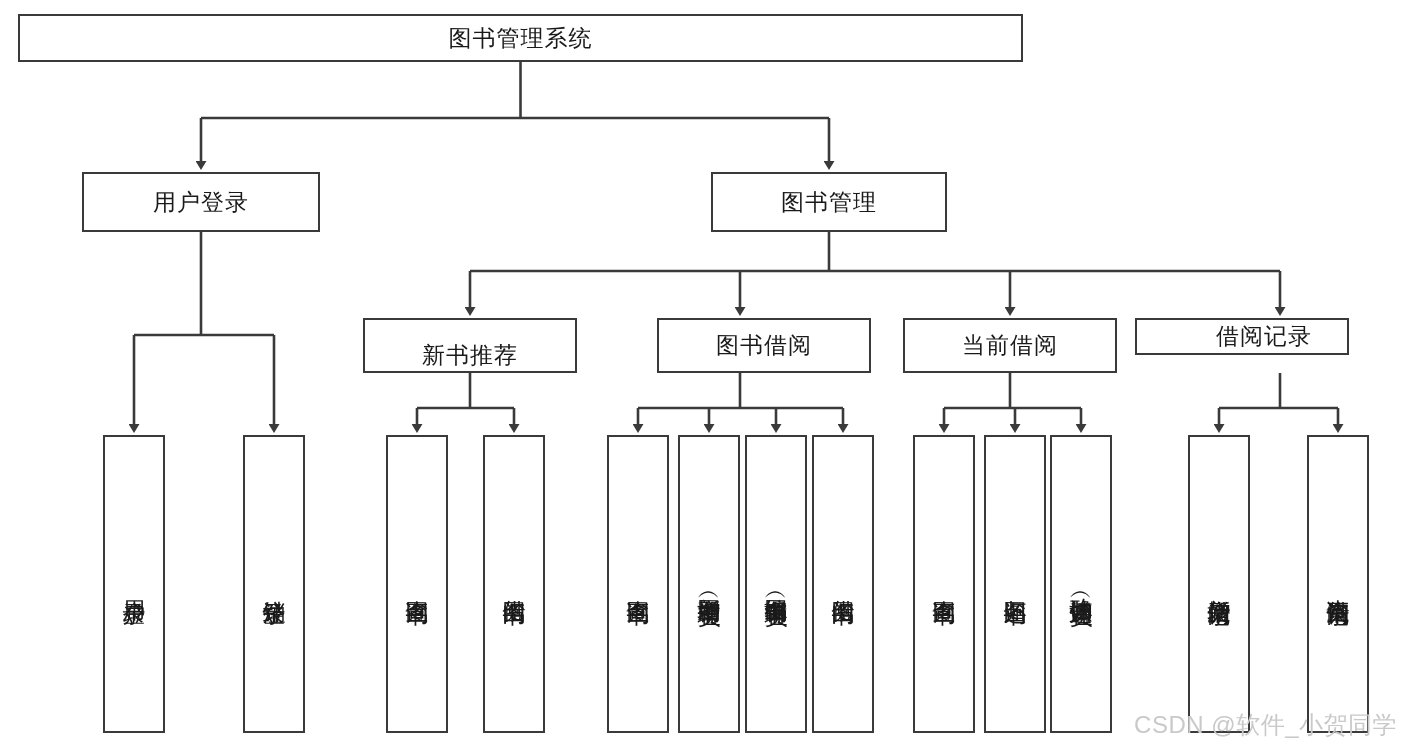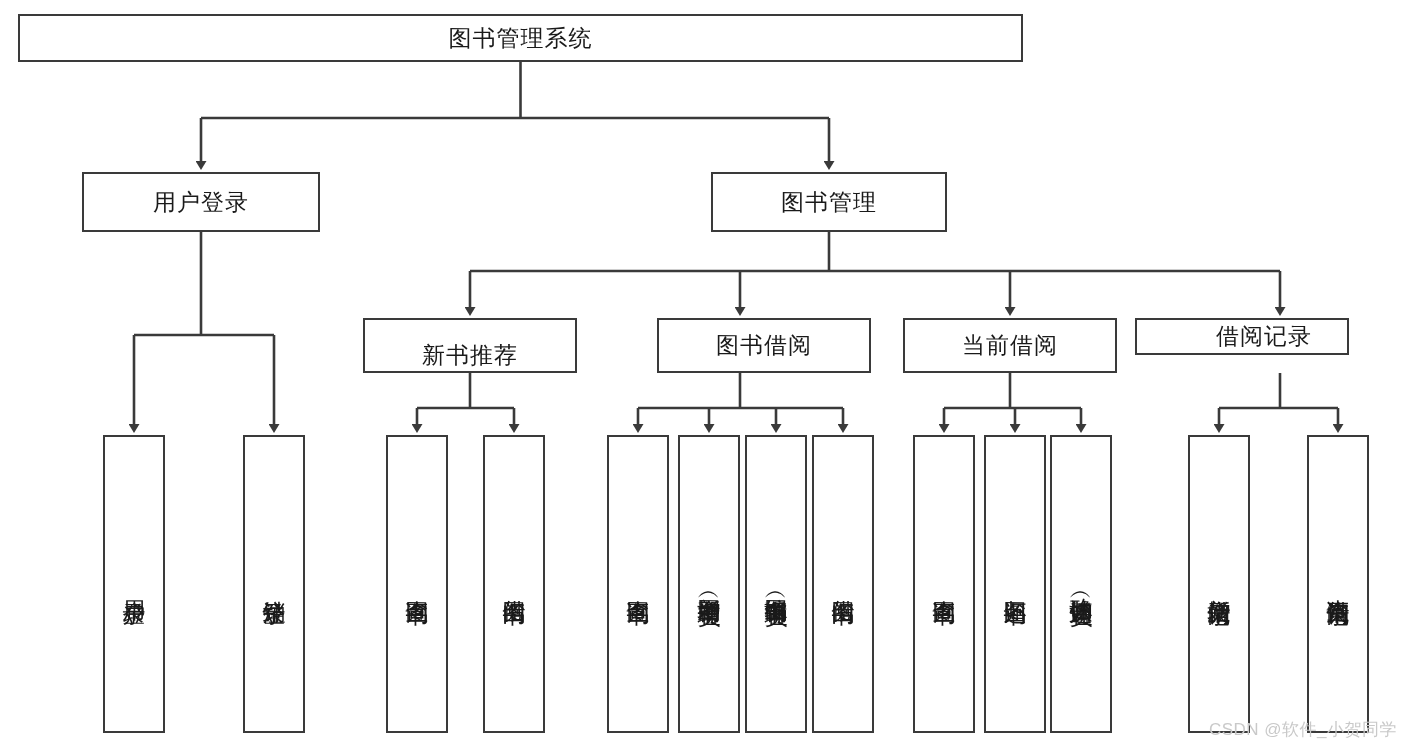--- a/index.html
+++ b/index.html
@@ -49,21 +49,21 @@
     white-space: nowrap;
   }
   .node.vert span {
     writing-mode: vertical-rl;
     text-orientation: upright;
   }
   #watermark {
     position: absolute;
     right: 8px;
     bottom: 6px;
-    font-size: 17px;
+    font-size: 24px;
     color: #c9c9c9;
     white-space: nowrap;
     letter-spacing: 0.5px;
   }
 </style>
 </head>
 <body>
 
 <div id="canvas">
 

